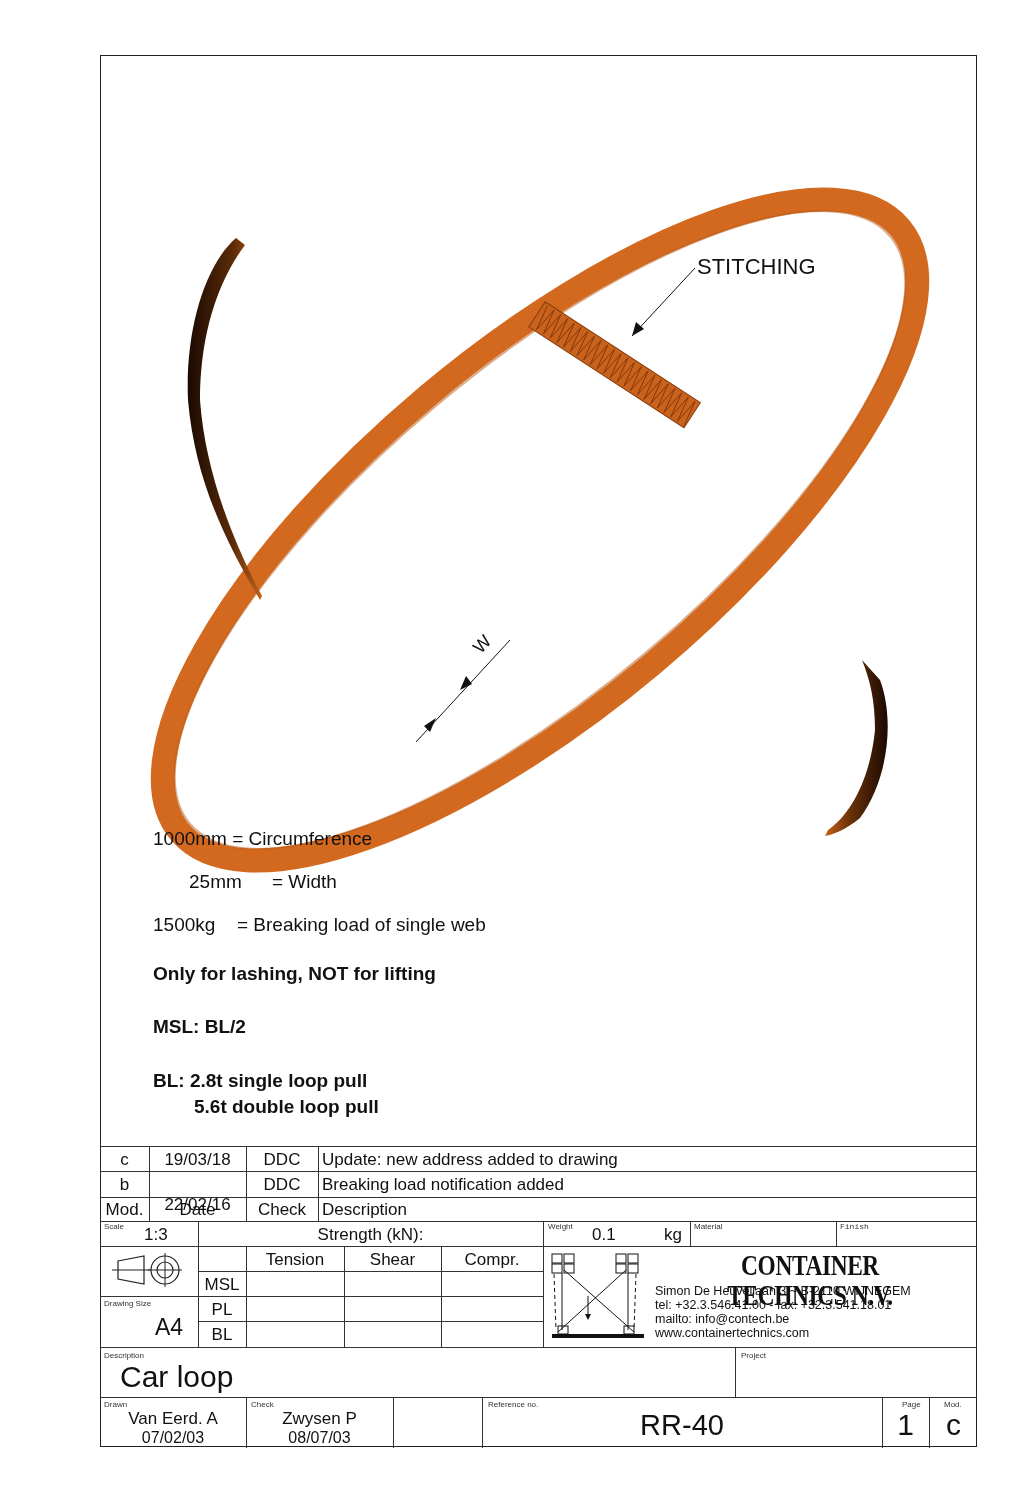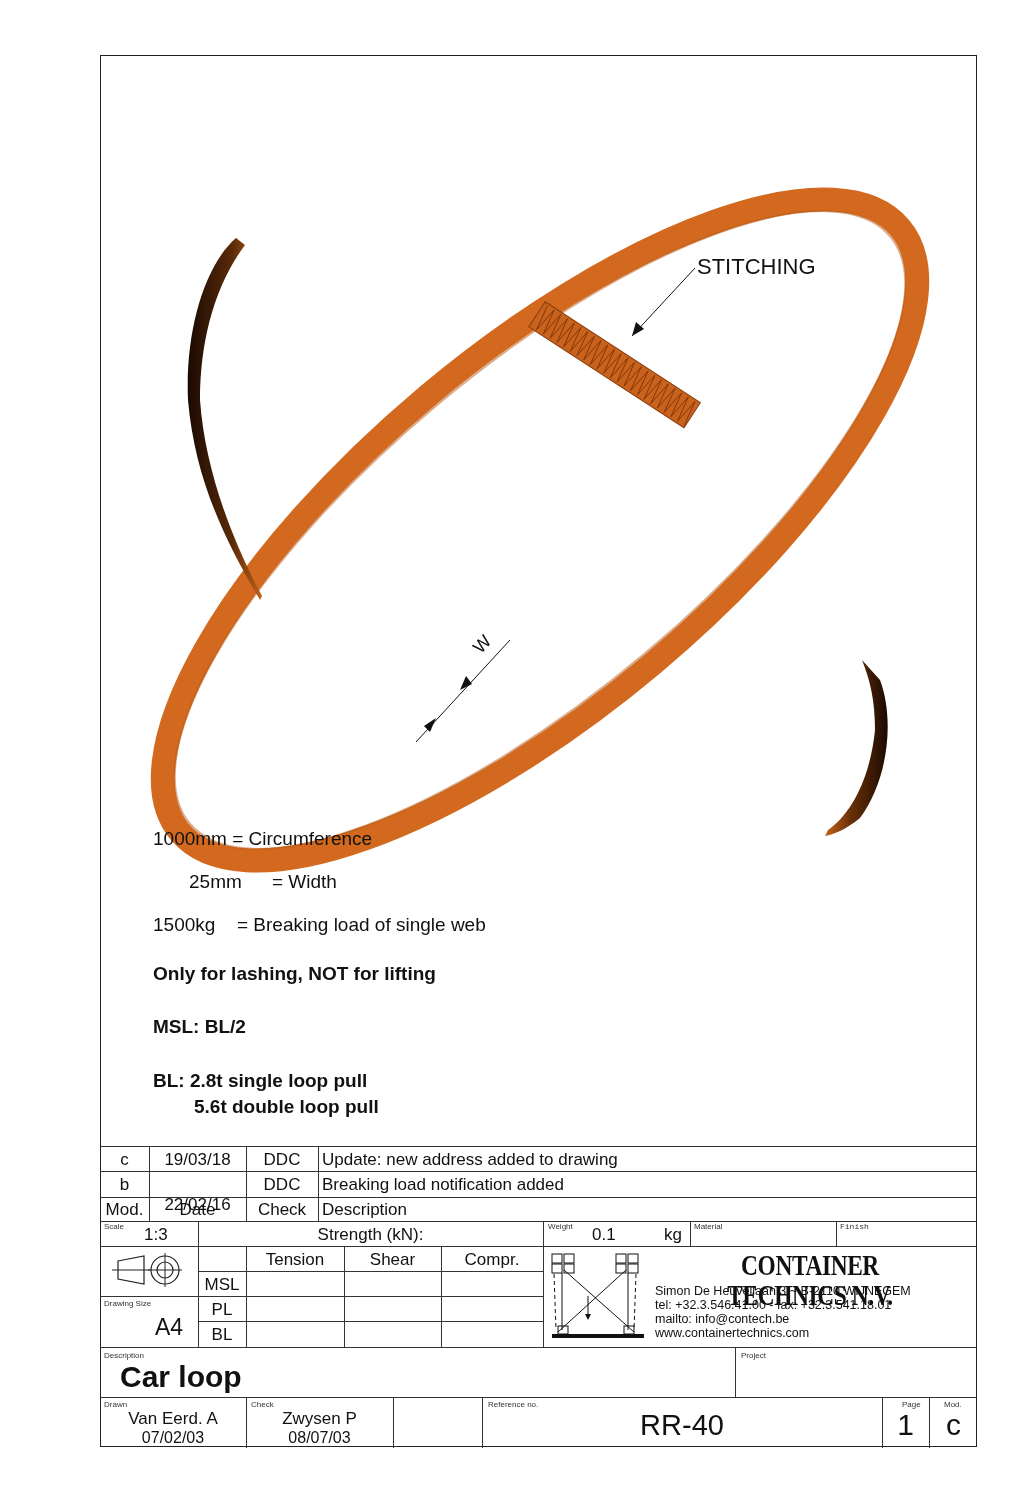--- a/index.html
+++ b/index.html
@@ -183,21 +183,21 @@
     <rect x="76" y="76" width="10" height="8" fill="none" stroke="#111"></rect>
 </svg>
 
 <div class="company-name">CONTAINER TECHNICS N.V.</div>
 <div class="addr" style="top:1285px;">Simon De Heuvellaan 3 ~ B-2110 WIJNEGEM</div>
 <div class="addr" style="top:1299px;">tel: +32.3.546.41.00 - fax: +32.3.541.18.01</div>
 <div class="addr" style="top:1313px;">mailto: info@contech.be</div>
 <div class="addr" style="top:1327px;">www.containertechnics.com</div>
 
 <div class="tiny" style="left:104px;top:1352px;">Description</div>
-<div class="abs" style="left:120px;top:1362px;font-size:30px;line-height:1;font-weight:bold;">Car loop</div>
+<div class="abs" style="left:120px;top:1362px;font-size:30px;line-height:1;">Car loop</div>
 <div class="tiny" style="left:741px;top:1352px;">Project</div>
 
 <div class="tiny" style="left:104px;top:1401px;">Drawn</div>
 <div class="cell-text center" style="left:100px;width:146px;top:1410px;">Van Eerd. A</div>
 <div class="cell-text center" style="left:100px;width:146px;top:1430px;font-size:16px;">07/02/03</div>
 <div class="tiny" style="left:251px;top:1401px;">Check</div>
 <div class="cell-text center" style="left:246px;width:147px;top:1410px;">Zwysen P</div>
 <div class="cell-text center" style="left:246px;width:147px;top:1430px;font-size:16px;">08/07/03</div>
 <div class="tiny" style="left:488px;top:1401px;">Reference no.</div>
 <div class="abs" style="left:482px;width:400px;top:1411px;font-size:29px;text-align:center;line-height:1;">RR-40</div>

